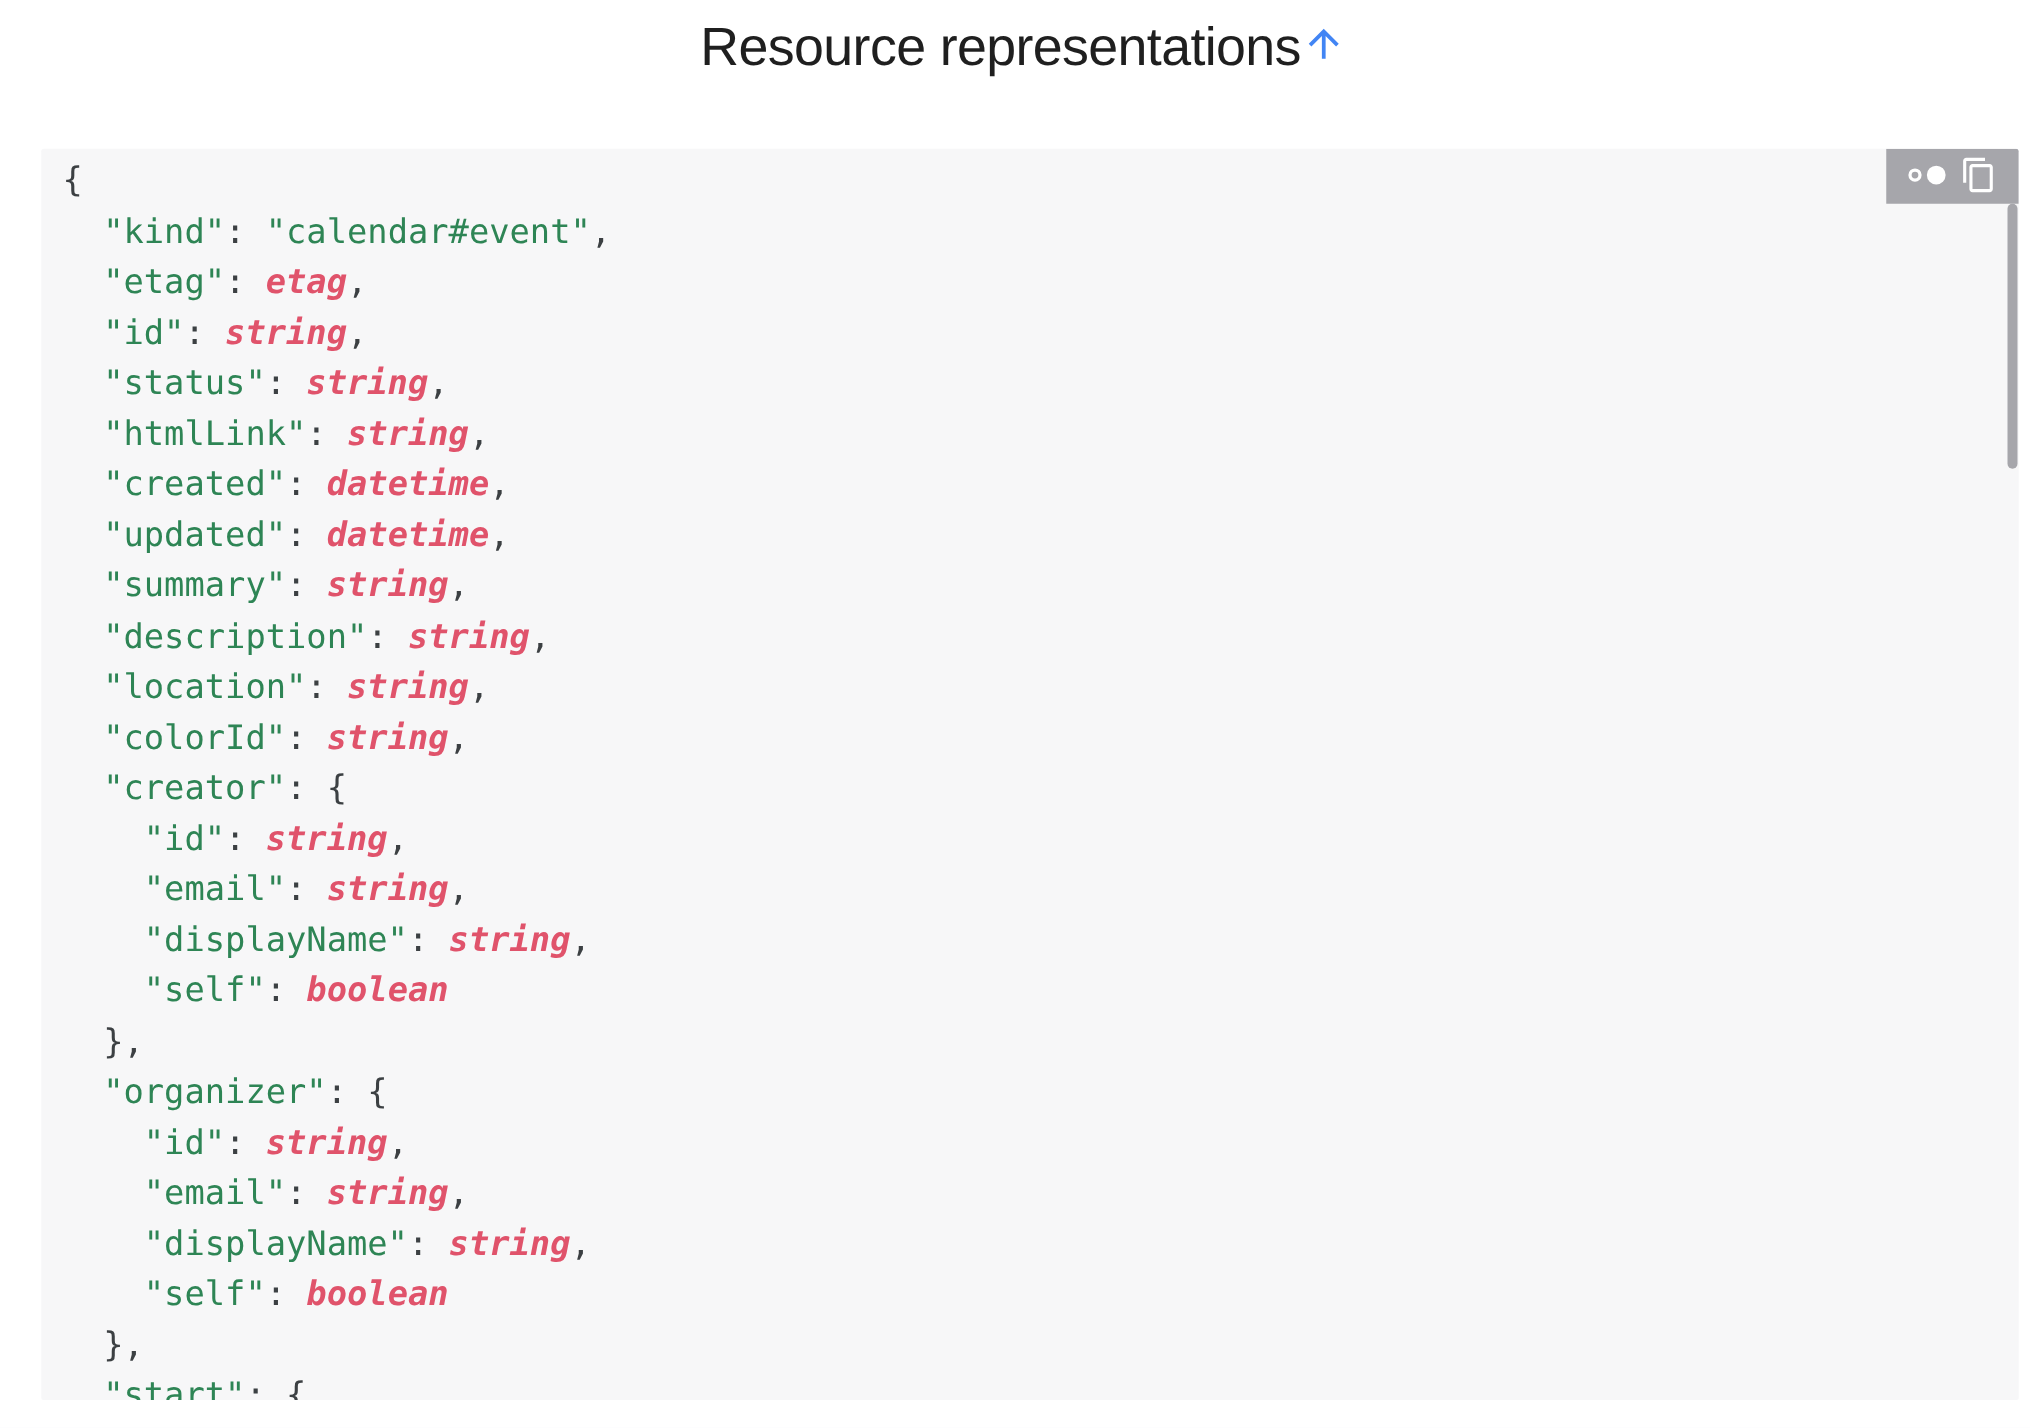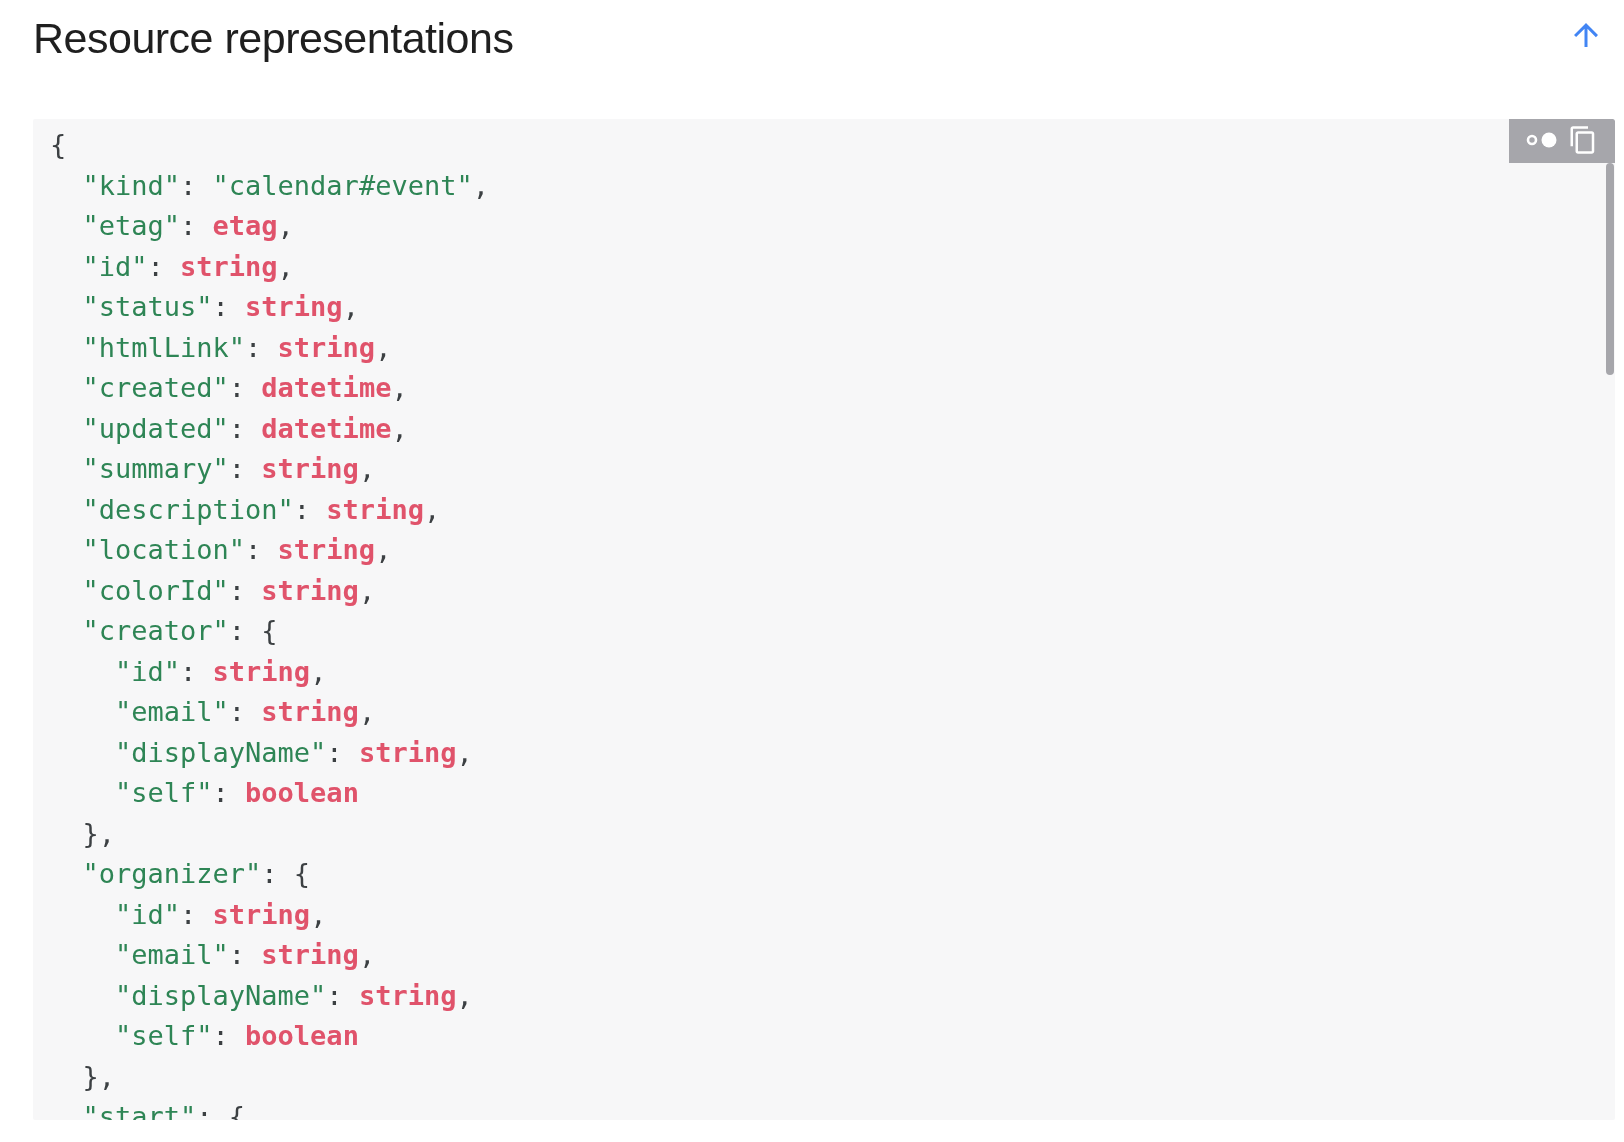--- a/index.html
+++ b/index.html
@@ -12,21 +12,21 @@
     font-family: "Liberation Sans", sans-serif;
   }
 
   
   .section-header {
     position: absolute;
     left: 33px;
     top: 13px;
     right: 20px;
     display: flex;
-    justify-content: space-between;
+    justify-content: center;
     align-items: flex-start;
   }
   .section-title {
     font-size: 43px;
     line-height: 50px;
     font-weight: 400;
     color: #1f1f1f;
     letter-spacing: -0.5px;
     margin: 0;
   }
@@ -92,21 +92,21 @@
     margin: 0;
     padding: 6px 20px 20px 17px;
     font-family: "DejaVu Sans Mono", "Liberation Mono", monospace;
     font-size: 27px;
     line-height: 40.5px;
   }
   .code-line { white-space: pre; }
   .tok-pun { color: var(--c-pun, #3c4043); }
   .tok-key { color: var(--c-key, #2e8555); }
   .tok-str { color: var(--c-str, #2e8555); }
-  .tok-typ { color: var(--c-typ, #e0536b); font-weight: 700; }
+  .tok-typ { color: var(--c-typ, #e0536b); font-weight: 700; font-style: italic; }
 </style>
 </head>
 <body>
 
 <div class="page">
 
   <div class="section-header">
     <h2 class="section-title">Resource representations</h2>
     <button class="back-to-top" aria-label="Back to top">
       <span>

